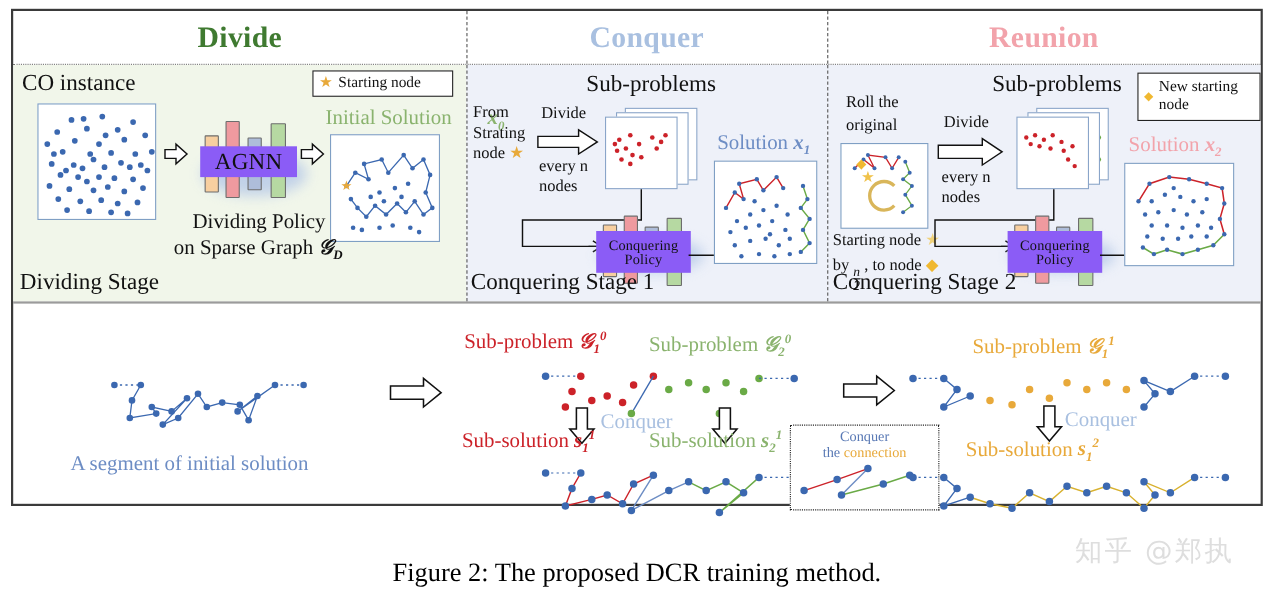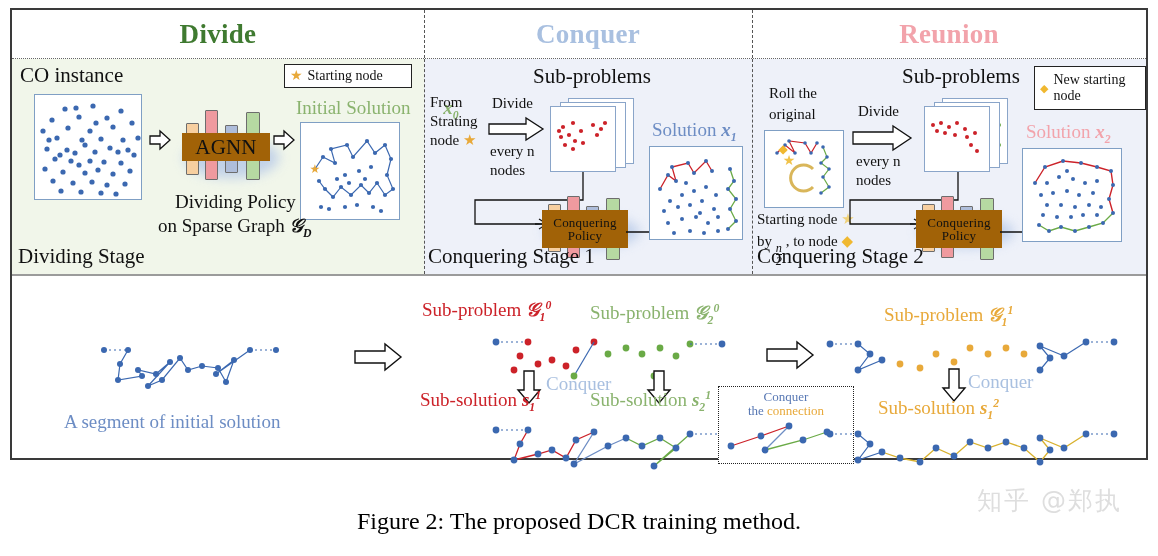--- a/index.html
+++ b/index.html
@@ -30,21 +30,21 @@
   .panel.thin{border-color:#8aa5c9;}
 
   
   .legend{position:absolute;background:#fff;border:1.3px solid #222;box-sizing:border-box;
           display:flex;align-items:center;padding:2px 5px;font-size:14px;gap:5px;}
   .legend .gly{font-size:14px;line-height:1;}
 
   
   .bars{position:absolute;}
   .bar{position:absolute;border:1px solid #6d6d6d;box-sizing:border-box;border-radius:1px;}
-  .chip{position:absolute;background:#a16207;color:#111;display:flex;align-items:center;
+  .chip{position:absolute;background:#8b5cf6;color:#111;display:flex;align-items:center;
         justify-content:center;font-size:21px;letter-spacing:.2px;white-space:nowrap;}
   .chip.sm{font-size:13px;line-height:1.02;flex-direction:column;}
   .glow{position:absolute;border-radius:50%;filter:blur(6px);background:#b9cbe8;opacity:.85;}
 
   
   .harrow{position:absolute;}
   svg{display:block;overflow:visible;}
 
   .cx{position:absolute;}
   .ital{font-style:italic;}

